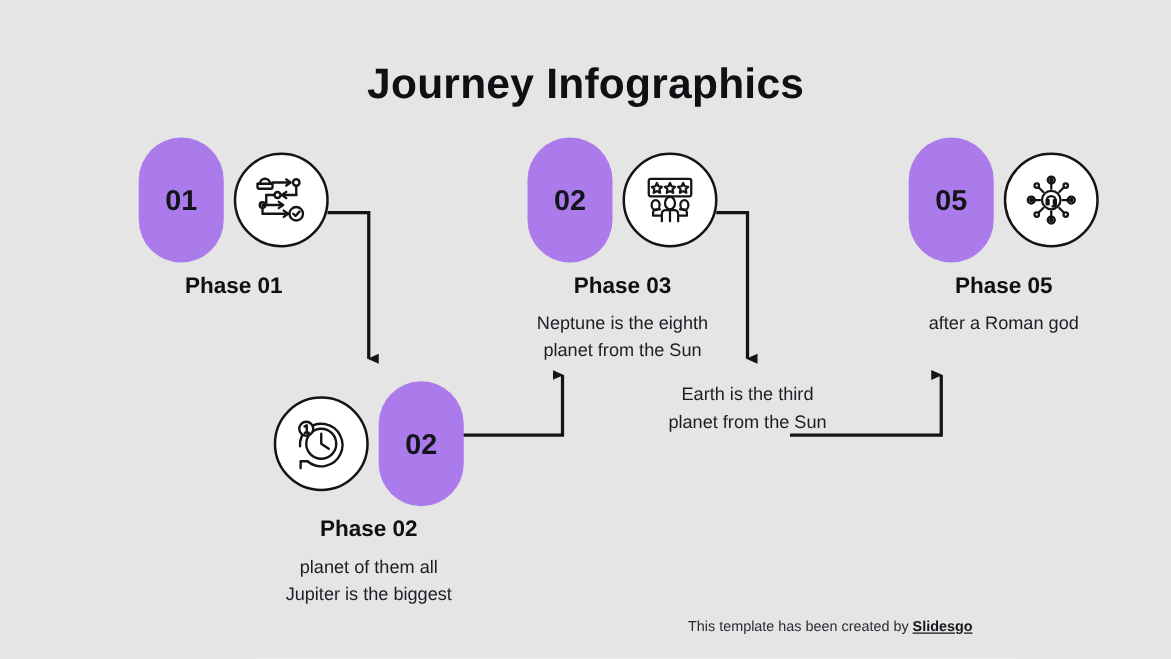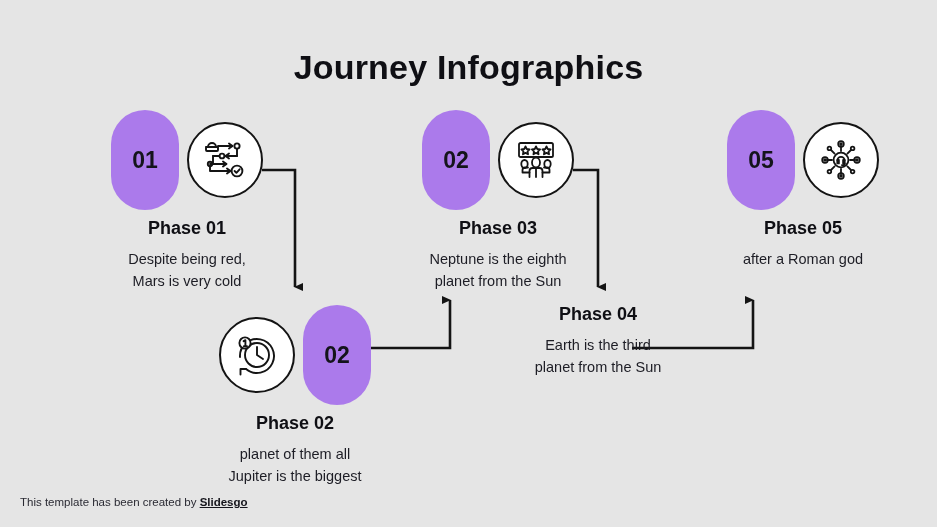--- a/index.html
+++ b/index.html
@@ -103,24 +103,23 @@
     margin-top: 10px;
     white-space: nowrap;
   }
 
   
   .footer {
     position: absolute;
     left: 0;
     top: 496px;
     width: 778px;
-    text-align: left;
+    text-align: right;
     font-size: 11.5px;
     color: #2a2a33;
-    padding-left: 20px;
   }
   .footer .brand {
     font-weight: bold;
     text-decoration: underline;
     color: #15151c;
   }
 </style>
 </head>
 <body>
 
@@ -178,24 +177,20 @@
           <circle cx="10" cy="29" r="2.2"></circle>
           <path d="M12 29 H10"></path>
           <path d="M10 31 V36 H30"></path>
           <path d="M27 33.5 L30.5 36 L27 38.5"></path>
           <circle cx="37" cy="36" r="5.4"></circle>
           <path d="M34.6 36 L36.4 37.8 L39.6 34.3"></path>
         </svg>
       </div>
     </div>
     <div class="phase-title">Phase 01</div>
-    <div class="phase-desc">
-      <div>Despite being red,</div>
-      <div>Mars is very cold</div>
-    </div>
   </div>
 
   <div class="phase" style="left:180px; top:305px; width:230px;">
     <div class="badge-row">
       <div class="icon-circle gap-icon-left">
         <svg width="50" height="50" viewBox="0 0 50 50" fill="none" stroke="#141414" stroke-width="1.9" stroke-linecap="round" stroke-linejoin="round">
           <path d="M8 27 a17 17 0 1 1 6 12"></path>
           <path d="M14 39 h-5.5 v5.5"></path>
           <circle cx="25" cy="25" r="12"></circle>
           <path d="M25 17 V25 L31 29"></path>
@@ -237,21 +232,20 @@
       </div>
     </div>
     <div class="phase-title">Phase 03</div>
     <div class="phase-desc">
       <div>Neptune is the eighth</div>
       <div>planet from the Sun</div>
     </div>
   </div>
 
   <div class="phase" style="left:483px; top:296px; width:230px;">
-    <div class="phase-title">Phase 04</div>
     <div class="phase-desc">
       <div>Earth is the third</div>
       <div>planet from the Sun</div>
     </div>
   </div>
 
   <div class="phase" style="left:688px; top:110px; width:230px;">
     <div class="badge-row">
       <div class="pill">
         <span>05</span>

